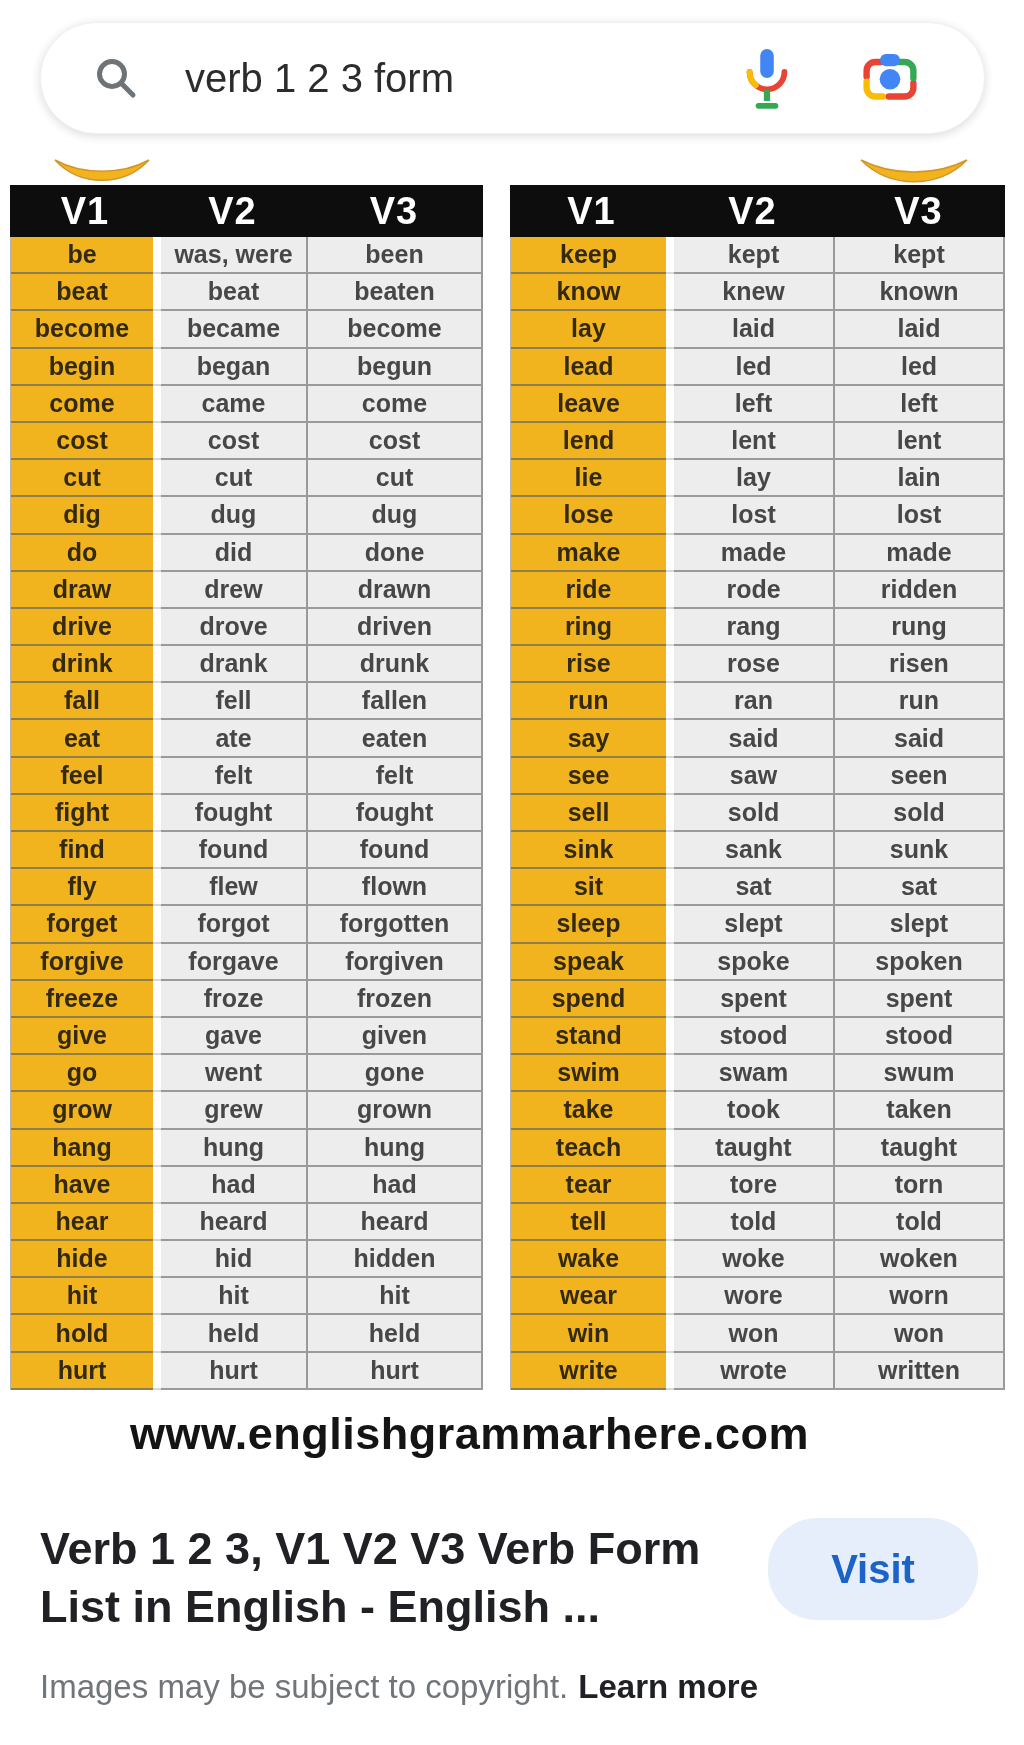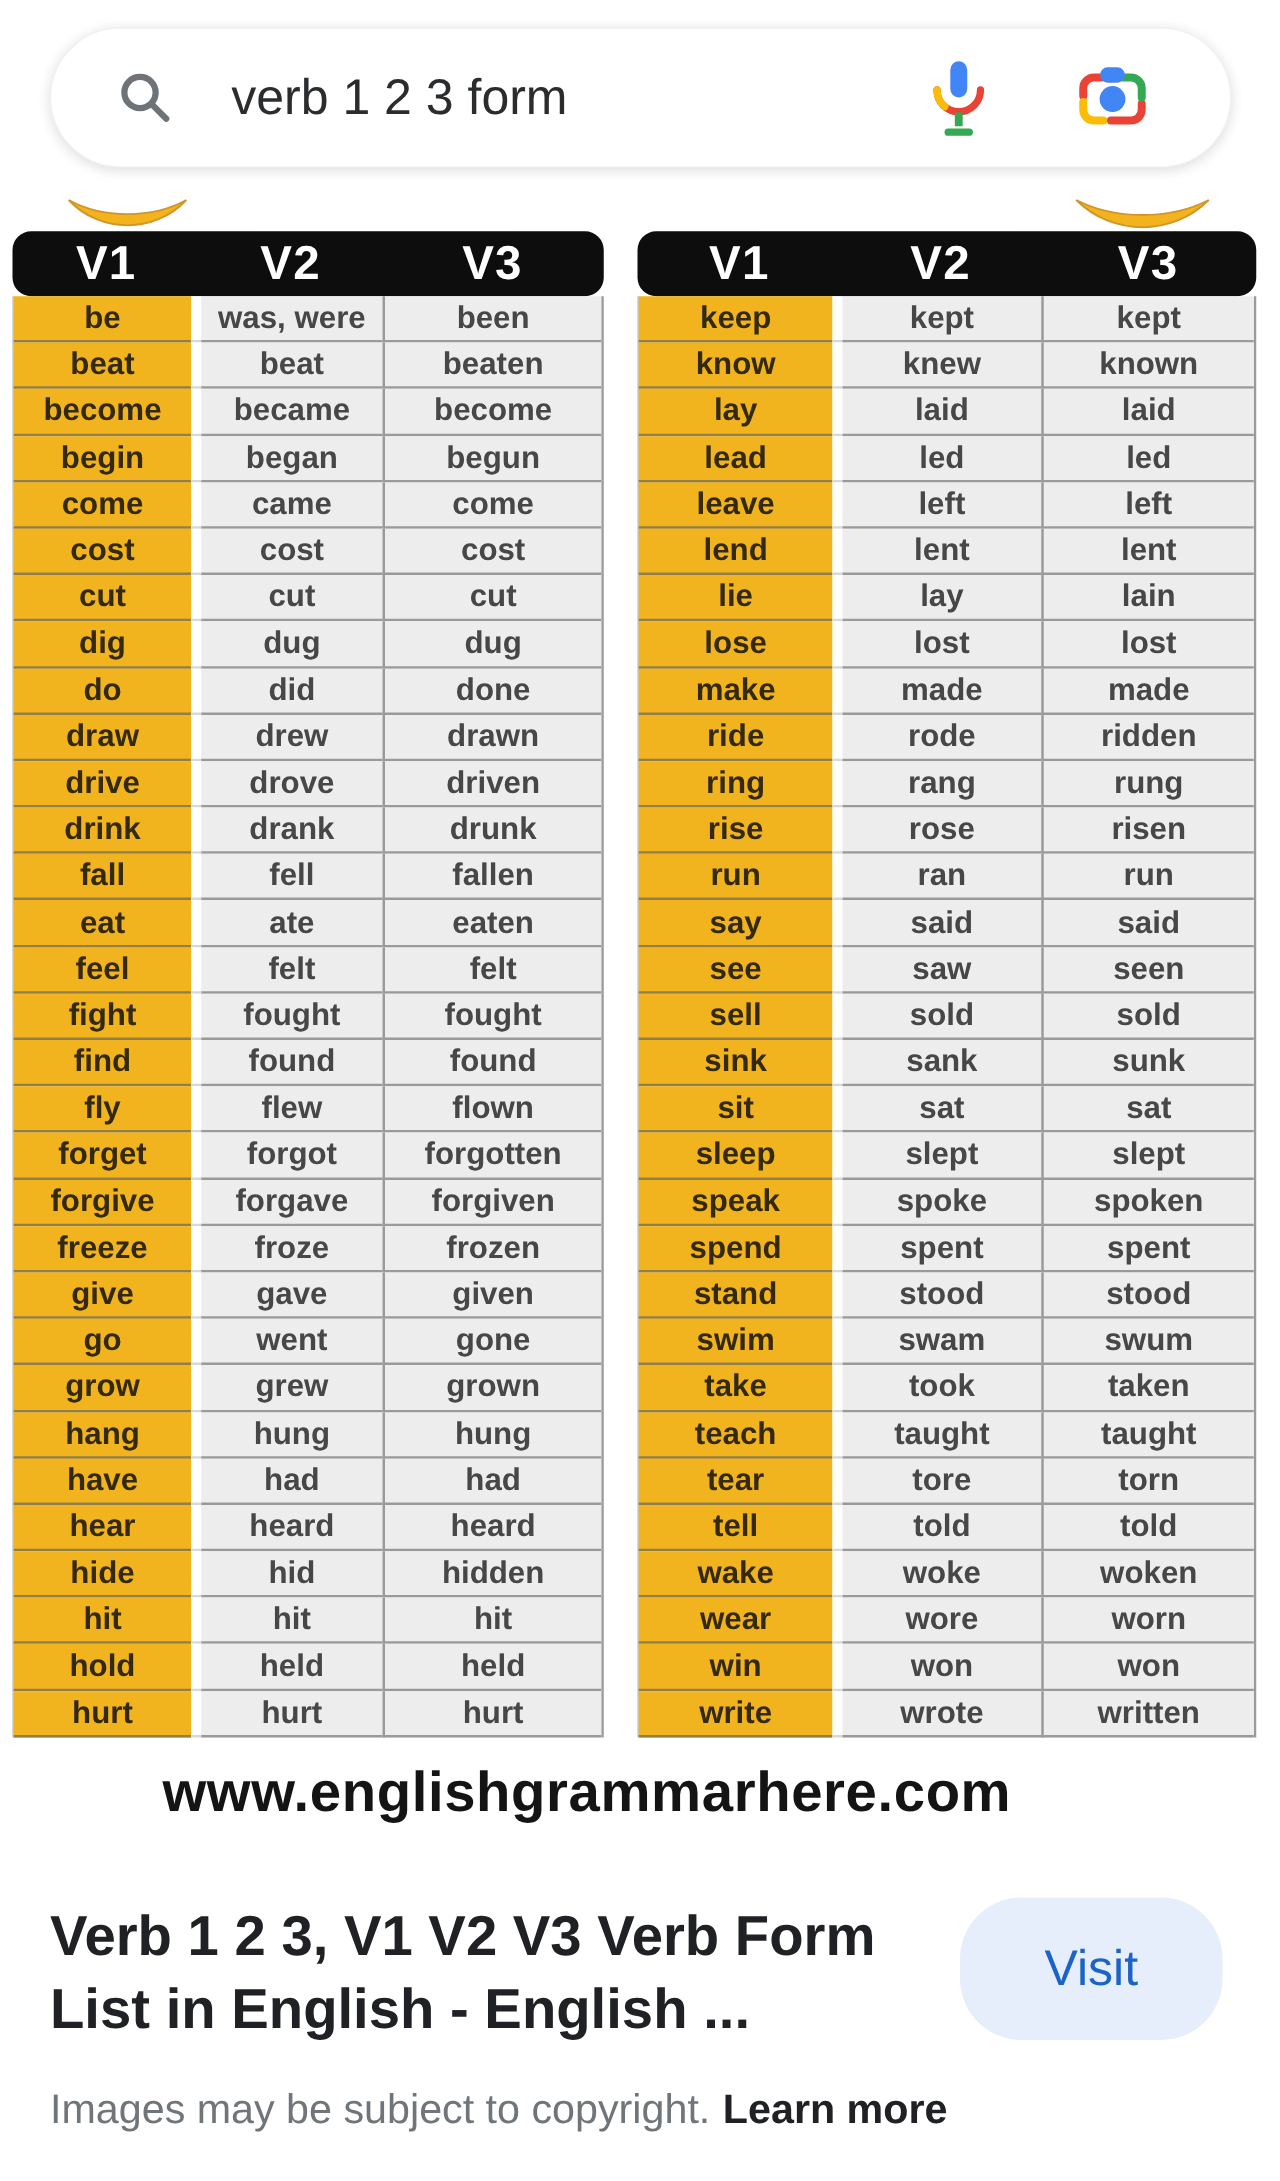--- a/index.html
+++ b/index.html
@@ -28,21 +28,21 @@
   
   .swoosh { position:absolute; top:157px; }
   .swoosh.left  { left:52px; }
   .swoosh.right { left:858px; }
 
   
   .vtable { position:absolute; top:185px; }
   .vtable.left  { left:10px;  width:473px; --w1:142px; --wg:8px; --w2:145px; }
   .vtable.right { left:510px; width:495px; --w1:155px; --wg:8px; --w2:159px; }
   .vhead {
-    display:flex; height:52px; background:#0d0d0d; align-items:center;border-radius:15px;
+    display:flex; height:52px; background:#0d0d0d; align-items:center;
   }
   .hcell {
     color:#fff; font-weight:800; font-size:38px; letter-spacing:1px;
     display:flex; align-items:center; justify-content:center; height:100%;
   }
   .hcell.h1 { width:calc(var(--w1) + var(--wg)); }
   .hcell.h2 { width:var(--w2); }
   .hcell.h3 { flex:1; }
   .vbody { border-left:1px solid #b3b3b3; border-right:2px solid #9a9a9a; }
   .vrow { display:flex; height:37.2px; }
@@ -65,25 +65,25 @@
   
   .site-url {
     position:absolute; left:0; top:1408px; width:843px; text-align:center;
     font-size:45px; font-weight:700; color:#141414; letter-spacing:0.5px;margin-left:48px;
   }
   .result-title {
     position:absolute; left:40px; top:1520px; width:720px;
     font-size:45px; line-height:58px; color:#202124; font-weight:700;
   }
   .visit-btn {
-    position:absolute; left:768px; top:1518px; width:210px; height:114px;
+    position:absolute; left:768px; top:1518px; width:210px; height:102px;
     background:#E7EEFB; border-radius:49px; border:none; cursor:pointer;
     display:flex; align-items:center; justify-content:center;
     font-family:"Liberation Sans", sans-serif;
-    font-size:40px; font-weight:400; color:#1b63c7;
+    font-size:40px; font-weight:700; color:#1b63c7;
   }
   .copyright {
     position:absolute; left:40px; top:1668px; font-size:33px; color:#70757a;
   }
   .copyright .learn { color:#202124; font-weight:700; margin-left:10px; cursor:pointer; }
 </style>
 </head>
 <body>
 
 <div class="searchbar">

